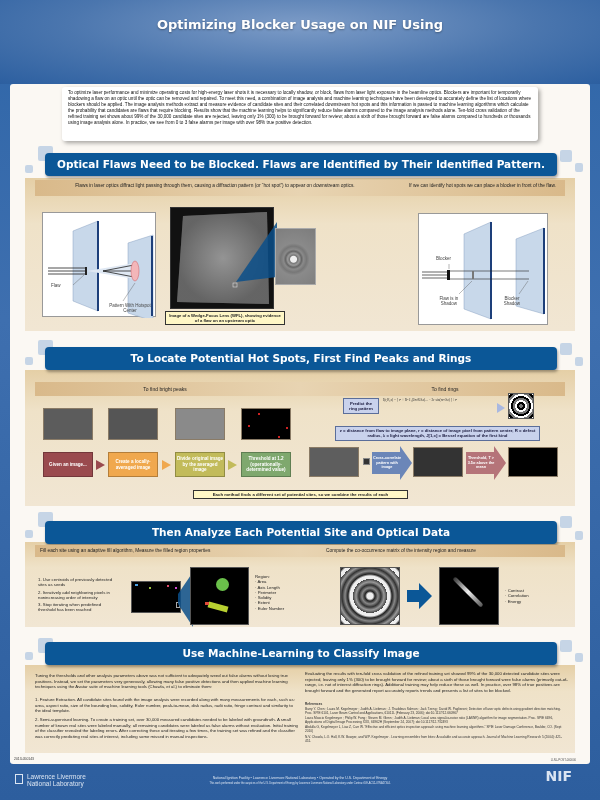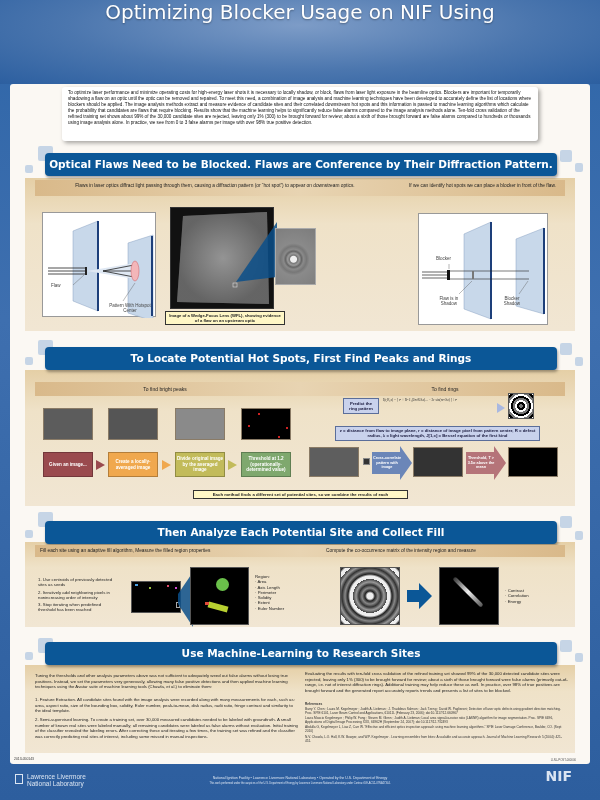--- a/index.html
+++ b/index.html
@@ -10,22 +10,22 @@
     position: relative;
     color: #222;
   }
   .header {
     position: absolute; left: 0; top: 0; width: 600px; height: 84px;
     background: radial-gradient(ellipse at 50% 30%, #7d9cc7 0%, #4b76ae 55%, #2c5fa0 100%);
     text-align: center; color: #fff;
   }
   .title {
     font-family: "DejaVu Sans", sans-serif;
-    font-weight: normal; font-size: 20px; line-height: 21px;
-    padding-top: 2px; text-shadow: 0 1px 2px rgba(0,0,0,0.35);
+    font-weight: bold; font-size: 13px; line-height: 21px;
+    padding-top: 14px; text-shadow: 0 1px 2px rgba(0,0,0,0.35);
   }
   .authors {
     font-size: 8px; font-weight: bold; margin-top: 7px;
     text-shadow: 0 1px 1px rgba(0,0,0,0.3);
   }
   .panel {
     position: absolute; left: 10px; top: 84px; width: 580px; height: 680px;
     background: #fbf8f3; border-radius: 3px;
   }
   .abstract {
@@ -103,21 +103,21 @@
 
 <div class="abstract">To optimize laser performance and minimize operating costs for high-energy laser shots it is necessary to locally shadow, or block, flaws from laser light exposure in the beamline optics. Blockers are important for temporarily shadowing a flaw on an optic until the optic can be removed and repaired. To meet this need, a combination of image analysis and machine learning techniques have been developed to accurately define the list of locations where blockers should be applied. The image analysis methods extract and measure evidence of candidate sites and their correlated downstream hot spots and this information is passed to machine learning algorithms which calculate the probability that candidates are flaws that require blocking. Results show that the machine learning helps to significantly reduce false alarms compared to the image analysis methods alone. Ten-fold cross validation of the refined training set shows about 99% of the 30,000 candidate sites are rejected, leaving only 1% (300) to be brought forward for review; about a sixth of those brought forward are false alarms compared to hundreds or thousands using image analysis alone. In practice, we see from 0 to 3 false alarms per image with over 98% true positive detection.</div>
 
 <div class="deco" style="left:38px;top:146px;width:15px;height:15px;"></div>
 <div class="deco" style="left:25px;top:165px;width:8px;height:8px;"></div>
 <div class="deco" style="left:560px;top:150px;width:12px;height:12px;"></div>
 <div class="deco" style="left:575px;top:163px;width:8px;height:9px;"></div>
 <div class="deco" style="left:505px;top:178px;width:22px;height:7px;"></div>
 
 <div class="section-bg" style="top:178px;height:153px;"></div>
-<div class="section-banner" style="top:153px;">Optical Flaws Need to be Blocked. Flaws are Conference by Their Diffraction Pattern.</div>
+<div class="section-banner" style="top:153px;">Optical Flaws Need to be Blocked. Flaws are Identified by Their Identified Pattern.</div>
 <div class="subhead-bar" style="left:35px;top:180px;width:530px;height:16px;"></div>
 <div class="subhead" style="left:40px;top:183px;width:350px;font-size:4.8px;line-height:5.5px;">Flaws in laser optics diffract light passing through them, causing a diffraction pattern (or “hot spot”) to appear on downstream optics.</div>
 <div class="subhead" style="left:405px;top:183px;width:155px;font-size:4.8px;line-height:5.5px;">If we can identify hot spots we can place a blocker in front of the flaw.</div>
 
 <div class="diagram-box" style="left:42px;top:212px;width:114px;height:105px;">
   <svg width="114" height="105" viewBox="0 0 114 105">
     <polygon points="30,18 55,8 55,98 30,88" fill="#c8d8ea" stroke="#8aa3c3" stroke-width="0.5"></polygon>
     <line x1="55" y1="8" x2="55" y2="98" stroke="#1d3f7a" stroke-width="2"></line>
     <polygon points="85,30 110,22 110,108 85,100" fill="#c8d8ea" stroke="#8aa3c3" stroke-width="0.5"></polygon>
     <line x1="109" y1="23" x2="109" y2="103" stroke="#1d3f7a" stroke-width="2"></line>
@@ -226,21 +226,21 @@
 <div class="flow-box" style="left:466px;top:452px;width:30px;height:22px;border:none;background:transparent;font-size:3.8px;line-height:4.6px;">Threshold, T &gt; 3.5σ above the mean</div>
 <div class="grayimg" style="left:508px;top:447px;width:50px;height:30px;background:#000;"></div>
 
 <div class="caption-yellow" style="left:193px;top:490px;width:215px;font-size:4.3px;">Each method finds a different set of potential sites, so we combine the results of each</div>
 
 <div class="deco" style="left:38px;top:512px;width:15px;height:15px;"></div>
 <div class="deco" style="left:25px;top:530px;width:8px;height:8px;"></div>
 <div class="deco" style="left:560px;top:516px;width:12px;height:12px;"></div>
 <div class="deco" style="left:575px;top:531px;width:8px;height:9px;"></div>
 <div class="section-bg" style="top:542px;height:85px;"></div>
-<div class="section-banner" style="top:521px;">Then Analyze Each Potential Site and Collect Fill</div>
+<div class="section-banner" style="top:521px;">Then Analyze Each Potential Site and Optical Data</div>
 <div class="subhead-bar" style="left:35px;top:545px;width:530px;height:12px;"></div>
 <div class="subhead" style="left:40px;top:548px;width:260px;text-align:left;font-size:4.8px;">Fill each site using an adaptive fill algorithm, Measure the filled region properties</div>
 <div class="subhead" style="left:326px;top:548px;width:230px;text-align:left;font-size:4.8px;">Compute the co-occurrence matrix of the intensity region and measure</div>
 
 <ul class="small-list" style="left:38px;top:577px;width:75px;">
   <li style="margin-bottom:2px;">1.  Use centroids of previously detected sites as seeds</li>
   <li style="margin-bottom:2px;">2.  Iteratively add neighboring pixels in nonincreasing order of intensity</li>
   <li>3.  Stop iterating when predefined threshold has been reached</li>
 </ul>
 <div class="grayimg" style="left:131px;top:581px;width:50px;height:32px;background:#000;border-color:#555;">
@@ -279,21 +279,21 @@
   <div>· <span>Contrast</span></div>
   <div>· <span>Correlation</span></div>
   <div>· <span>Energy</span></div>
 </div>
 
 <div class="deco" style="left:38px;top:638px;width:15px;height:15px;"></div>
 <div class="deco" style="left:25px;top:652px;width:8px;height:8px;"></div>
 <div class="deco" style="left:560px;top:640px;width:12px;height:12px;"></div>
 <div class="deco" style="left:575px;top:653px;width:8px;height:9px;"></div>
 <div class="section-bg" style="top:665px;height:88px;"></div>
-<div class="section-banner" style="top:642px;">Use Machine-Learning to Research Sites</div>
+<div class="section-banner" style="top:642px;">Use Machine-Learning to Classify Image</div>
 
 <div class="body-text" style="left:35px;top:673px;width:265px;">Tuning the thresholds and other analysis parameters above was not sufficient to adequately weed out false alarms without losing true positives. Instead, we set the parameters very generously, allowing many false positive detections and then applied machine learning techniques using the Avatar suite of machine learning tools (Chawla, et al.) to eliminate them:</div>
 <div class="body-text" style="left:35px;top:697px;width:265px;">1.  Feature Extraction. All candidate sites found with the image analysis were recorded along with many measurements for each, such as: area, aspect ratio, size of the bounding box, solidity, Euler number, peak-to-mean, disk radius, radii ratio, fringe contrast and similarity to the ideal template.</div>
 <div class="body-text" style="left:35px;top:717px;width:265px;">2.  Semi-supervised learning. To create a training set, over 30,000 measured candidates needed to be labeled with groundtruth. A small number of known real sites were labeled manually; all remaining candidates were labeled as false alarms without evaluation. Initial training of the classifier revealed the labeling errors. After correcting these and iterating a few times, the training set was refined and the classifier was correctly predicting real sites of interest, including some missed in manual inspections.</div>
 
 <div class="body-text" style="left:305px;top:671px;width:265px;">Evaluating the results with ten-fold cross validation of the refined training set showed 99% of the 30,000 detected candidate sites were rejected, leaving only 1% (300) to be brought forward for review; about a sixth of those brought forward were false alarms (primarily out-of-range, i.e. not of interest diffraction rings). Additional training may help reduce these as well. In practice, over 98% of true positives are brought forward and the generated report accurately reports trends and presents a list of sites to be blocked.</div>
 <div class="refs" style="left:305px;top:702px;width:260px;font-weight:bold;">References</div>
 <div class="refs" style="left:305px;top:707px;width:260px;">
   <div style="margin-bottom:1px;">Barry Y. Chen ; Laura M. Kegelmeyer ; Judith A. Liebman ; J. Thaddeus Salmon ; Jack Tzeng ; David W. Paglieroni; Detection of laser optic defects using gradient direction matching. Proc. SPIE 6101, Laser Beam Control and Applications, 61011L (February 23, 2006); doi:10.1117/12.660967</div>
   <div style="margin-bottom:1px;">Laura Mascio Kegelmeyer ; Philip W. Fong ; Steven M. Glenn ; Judith A. Liebman; Local area signal-to-noise ratio (LASNR) algorithm for image segmentation. Proc. SPIE 6696, Applications of Digital Image Processing XXX, 66962H (September 24, 2007); doi:10.1117/12.732493</div>

